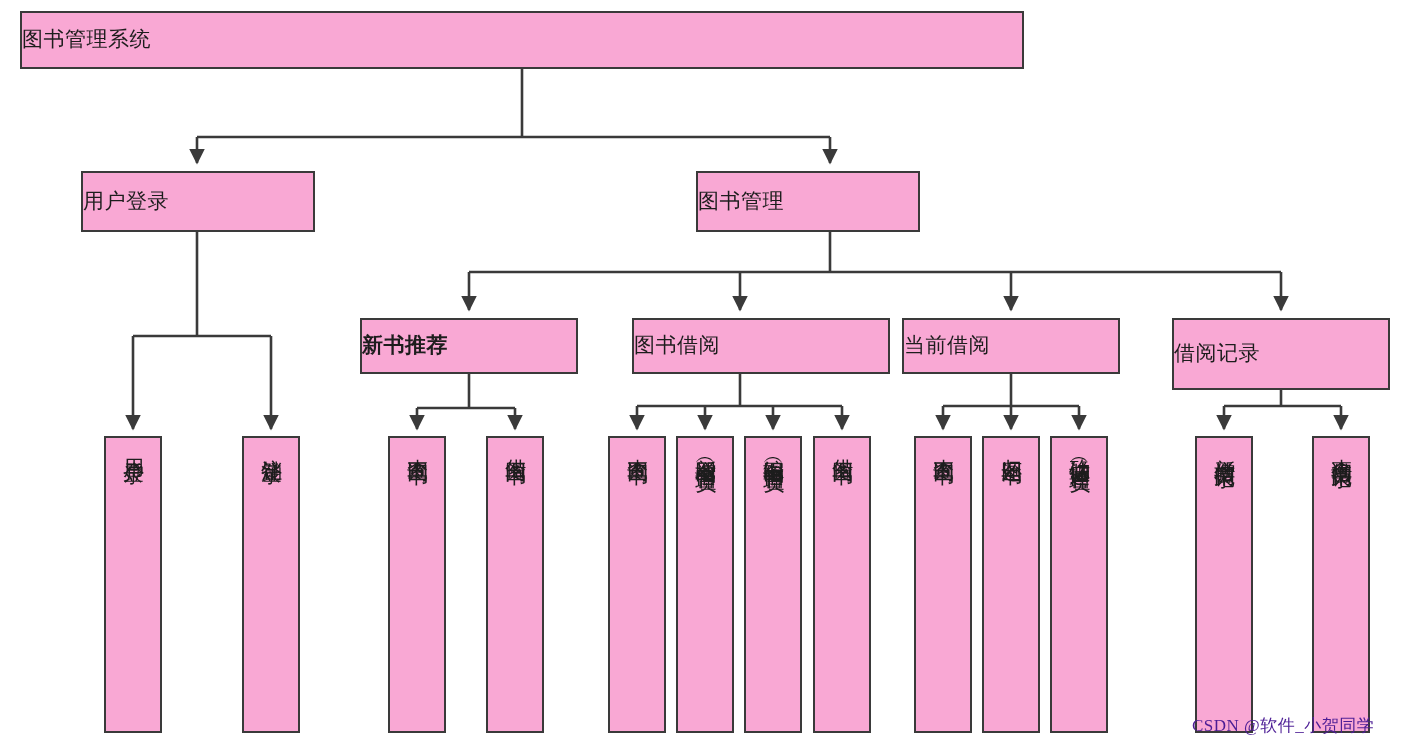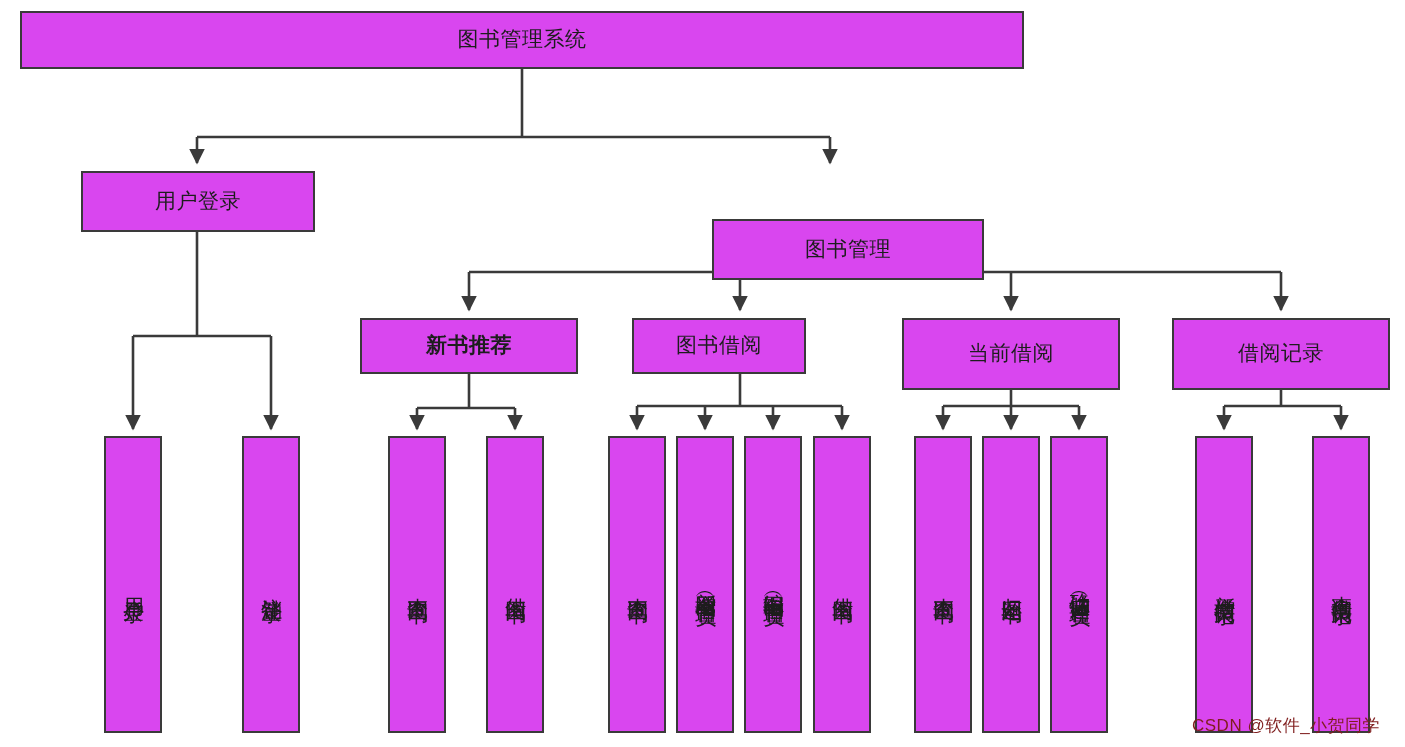--- a/index.html
+++ b/index.html
@@ -21,47 +21,46 @@
     left: 0;
     top: 0;
     width: 1405px;
     height: 747px;
     pointer-events: none;
   }
   .node {
     position: absolute;
     box-sizing: border-box;
     border: 2.5px solid #3a3a3a;
-    background: #d946ef;
+    background: #f9a8d4;
     color: #1d1d1d;
     display: flex;
     align-items: center;
-    justify-content: center;
     text-align: center;
     line-height: 1.12;
   }
   .node.horiz {
     font-size: 21px;
     letter-spacing: 0.5px;
   }
   .node.vert {
     font-size: 21px;
     writing-mode: vertical-rl;
     text-orientation: upright;
     letter-spacing: 2px;
     padding: 4px 0;
   }
   .node.vert > span {
     display: block;
   }
   .watermark {
     position: absolute;
-    font-family: Liberation Sans, sans-serif;
+    font-family: Liberation Serif, serif;
     font-size: 17px;
-    color: #7f1d1d;
+    color: #4c1d95;
     white-space: nowrap;
     letter-spacing: 0.5px;
   }
 </style>
 </head>
 <body>
 
 <div id="canvas">
 
   <svg id="wires" viewBox="0 0 1405 747" xmlns="http://www.w3.org/2000/svg">
@@ -114,31 +113,31 @@
     </g>
   </svg>
 
   <div class="node horiz" style="left:20px; top:11px; width:1004px; height:58px;">
     <span>图书管理系统</span>
   </div>
 
   <div class="node horiz" style="left:81px; top:171px; width:234px; height:61px;">
     <span>用户登录</span>
   </div>
-  <div class="node horiz" style="left:712px; top:171px; width:272px; height:61px;margin-top:48px;">
+  <div class="node horiz" style="left:696px; top:171px; width:224px; height:61px;">
     <span>图书管理</span>
   </div>
 
   <div class="node horiz" style="left:360px; top:318px; width:218px; height:56px;font-weight:bold;">
     <span>新书推荐</span>
   </div>
-  <div class="node horiz" style="left:632px; top:318px; width:174px; height:56px;">
+  <div class="node horiz" style="left:632px; top:318px; width:258px; height:56px;">
     <span>图书借阅</span>
   </div>
-  <div class="node horiz" style="left:902px; top:318px; width:218px; height:72px;">
+  <div class="node horiz" style="left:902px; top:318px; width:218px; height:56px;">
     <span>当前借阅</span>
   </div>
   <div class="node horiz" style="left:1172px; top:318px; width:218px; height:72px;">
     <span>借阅记录</span>
   </div>
 
   <div class="node vert" style="left:104px; top:436px; width:58px; height:297px;">
     <span>用户登录</span>
   </div>
   <div class="node vert" style="left:242px; top:436px; width:58px; height:297px;">

